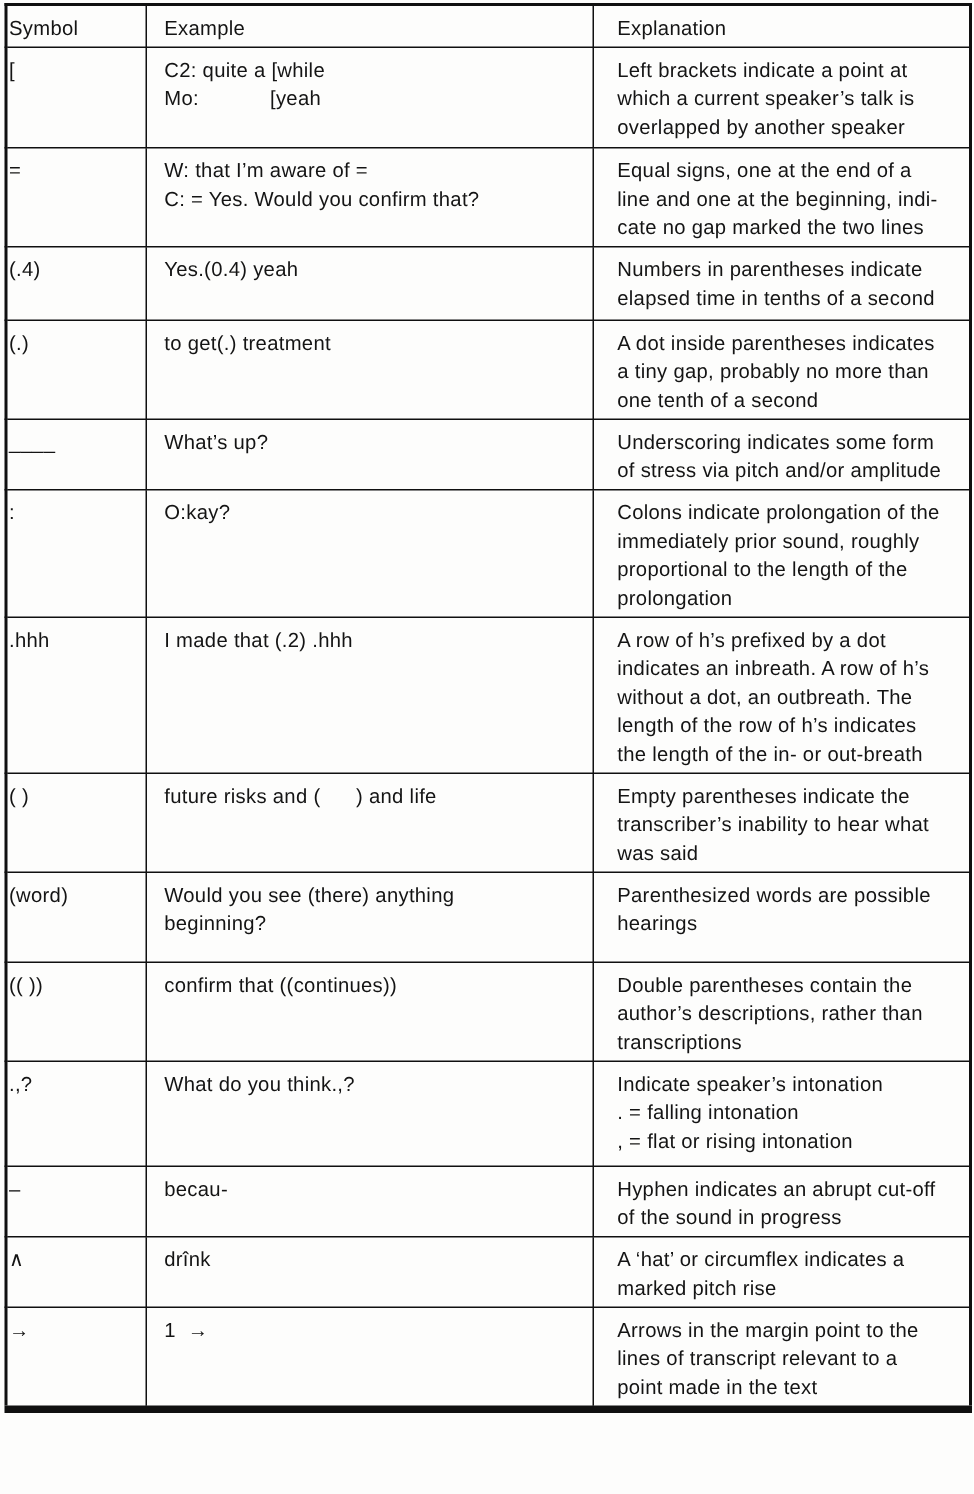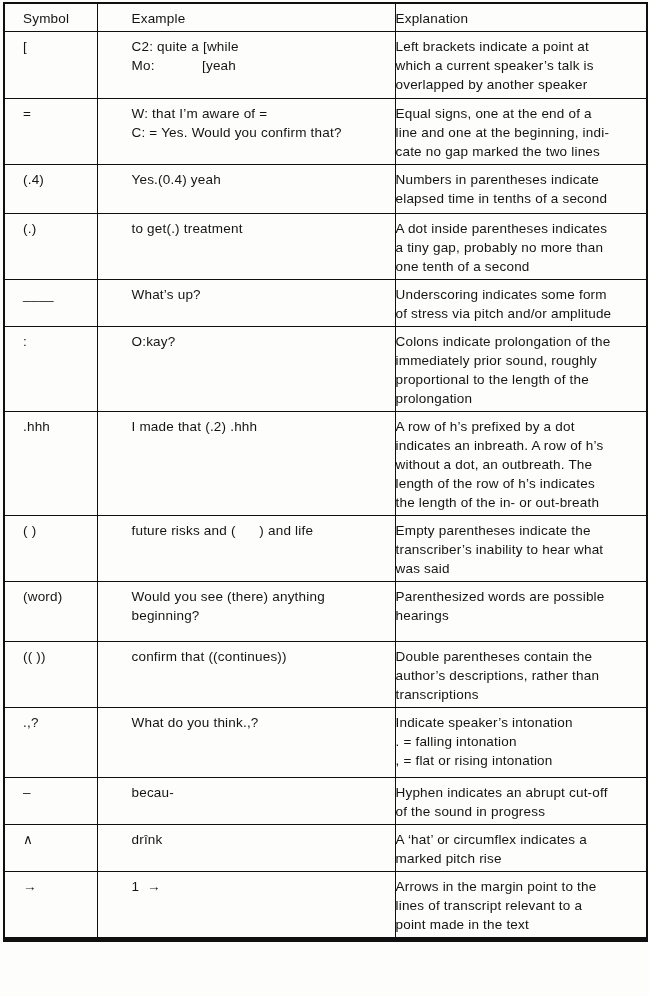--- a/index.html
+++ b/index.html
@@ -34,23 +34,23 @@
     font-size: 13.5px;
     line-height: 19px;
     font-weight: 400;
     letter-spacing: 0.2px;
   }
   col.c-symbol { width: 93px; }
   col.c-example { width: 298px; }
   col.c-explanation { width: 252px; }
 
   th { text-align: left; }
-  .cell-symbol      { padding: 5px 4px 3px 18px; }
-  .cell-example     { padding: 5px 6px 3px 34px; white-space: pre-wrap; }
-  .cell-explanation { padding: 5px 4px 3px 0;  white-space: pre-line; }
+  .cell-symbol      { padding: 5px 4px 3px 1px; }
+  .cell-example     { padding: 5px 6px 3px 12px; white-space: pre-wrap; }
+  .cell-explanation { padding: 5px 4px 3px 16px;  white-space: pre-line; }
 
   thead tr { height: 28px; }
 
   .u-underline {
     text-underline-offset: 2px;
   }
 </style>
 </head>
 <body>
 

